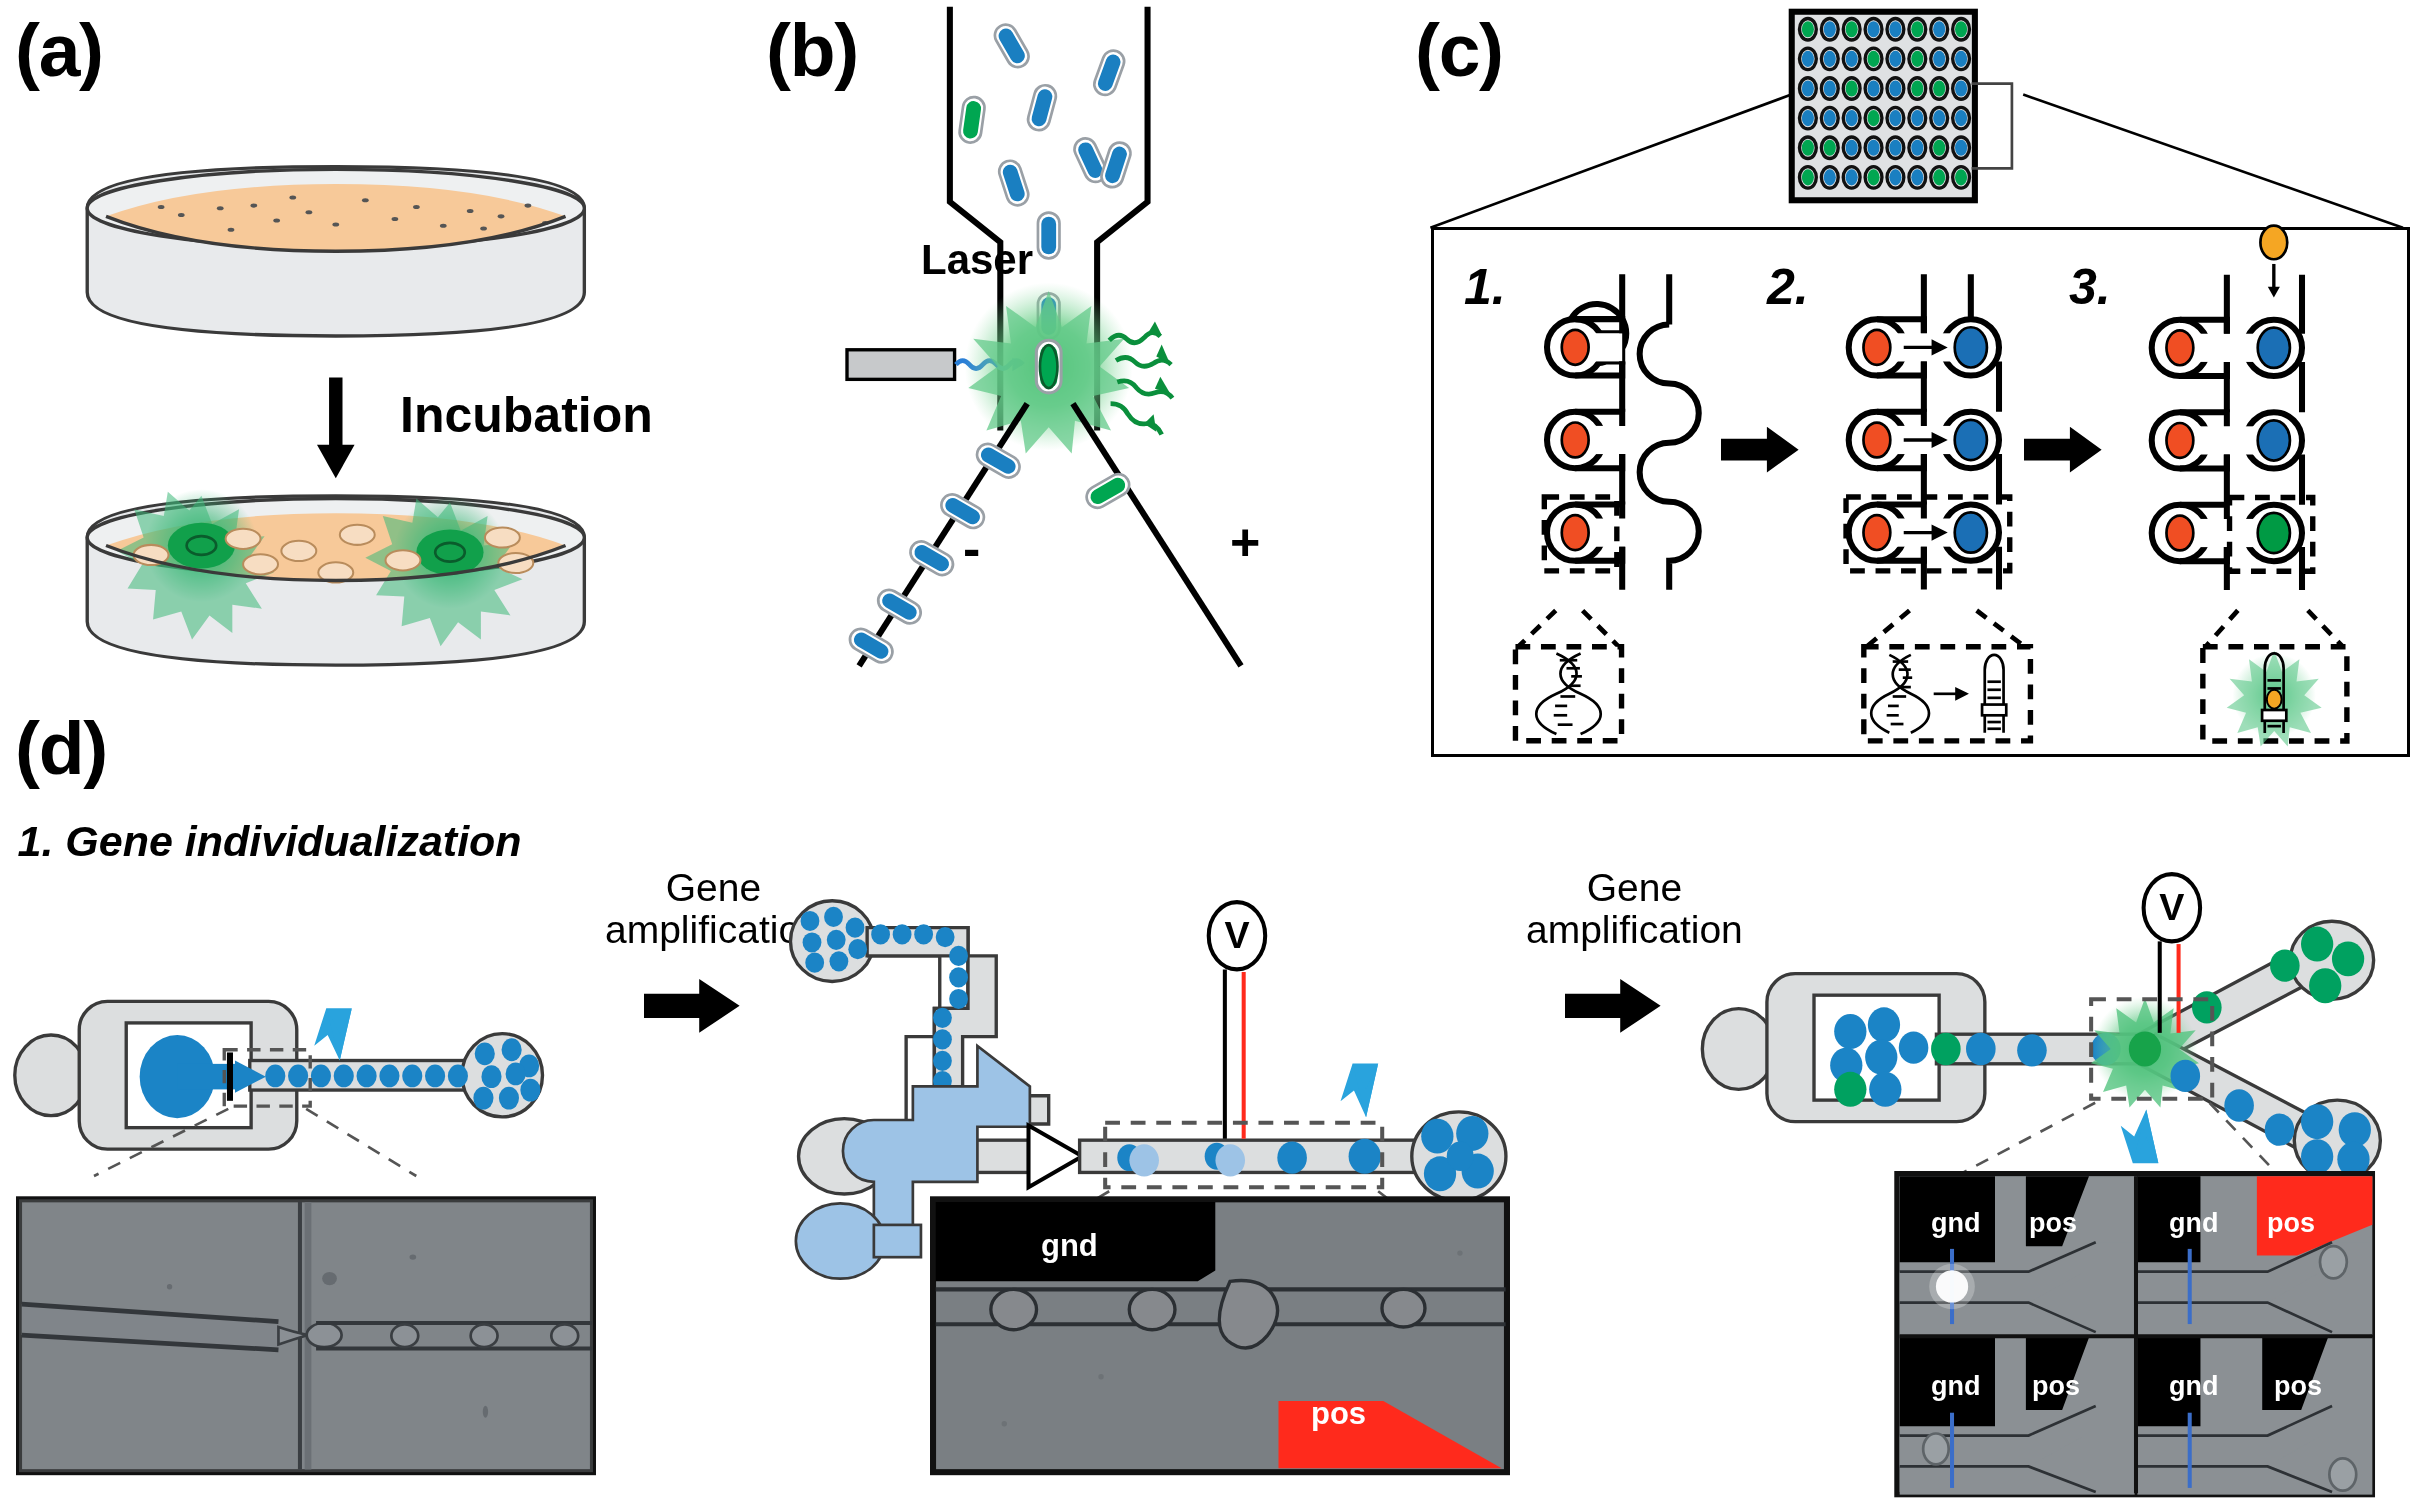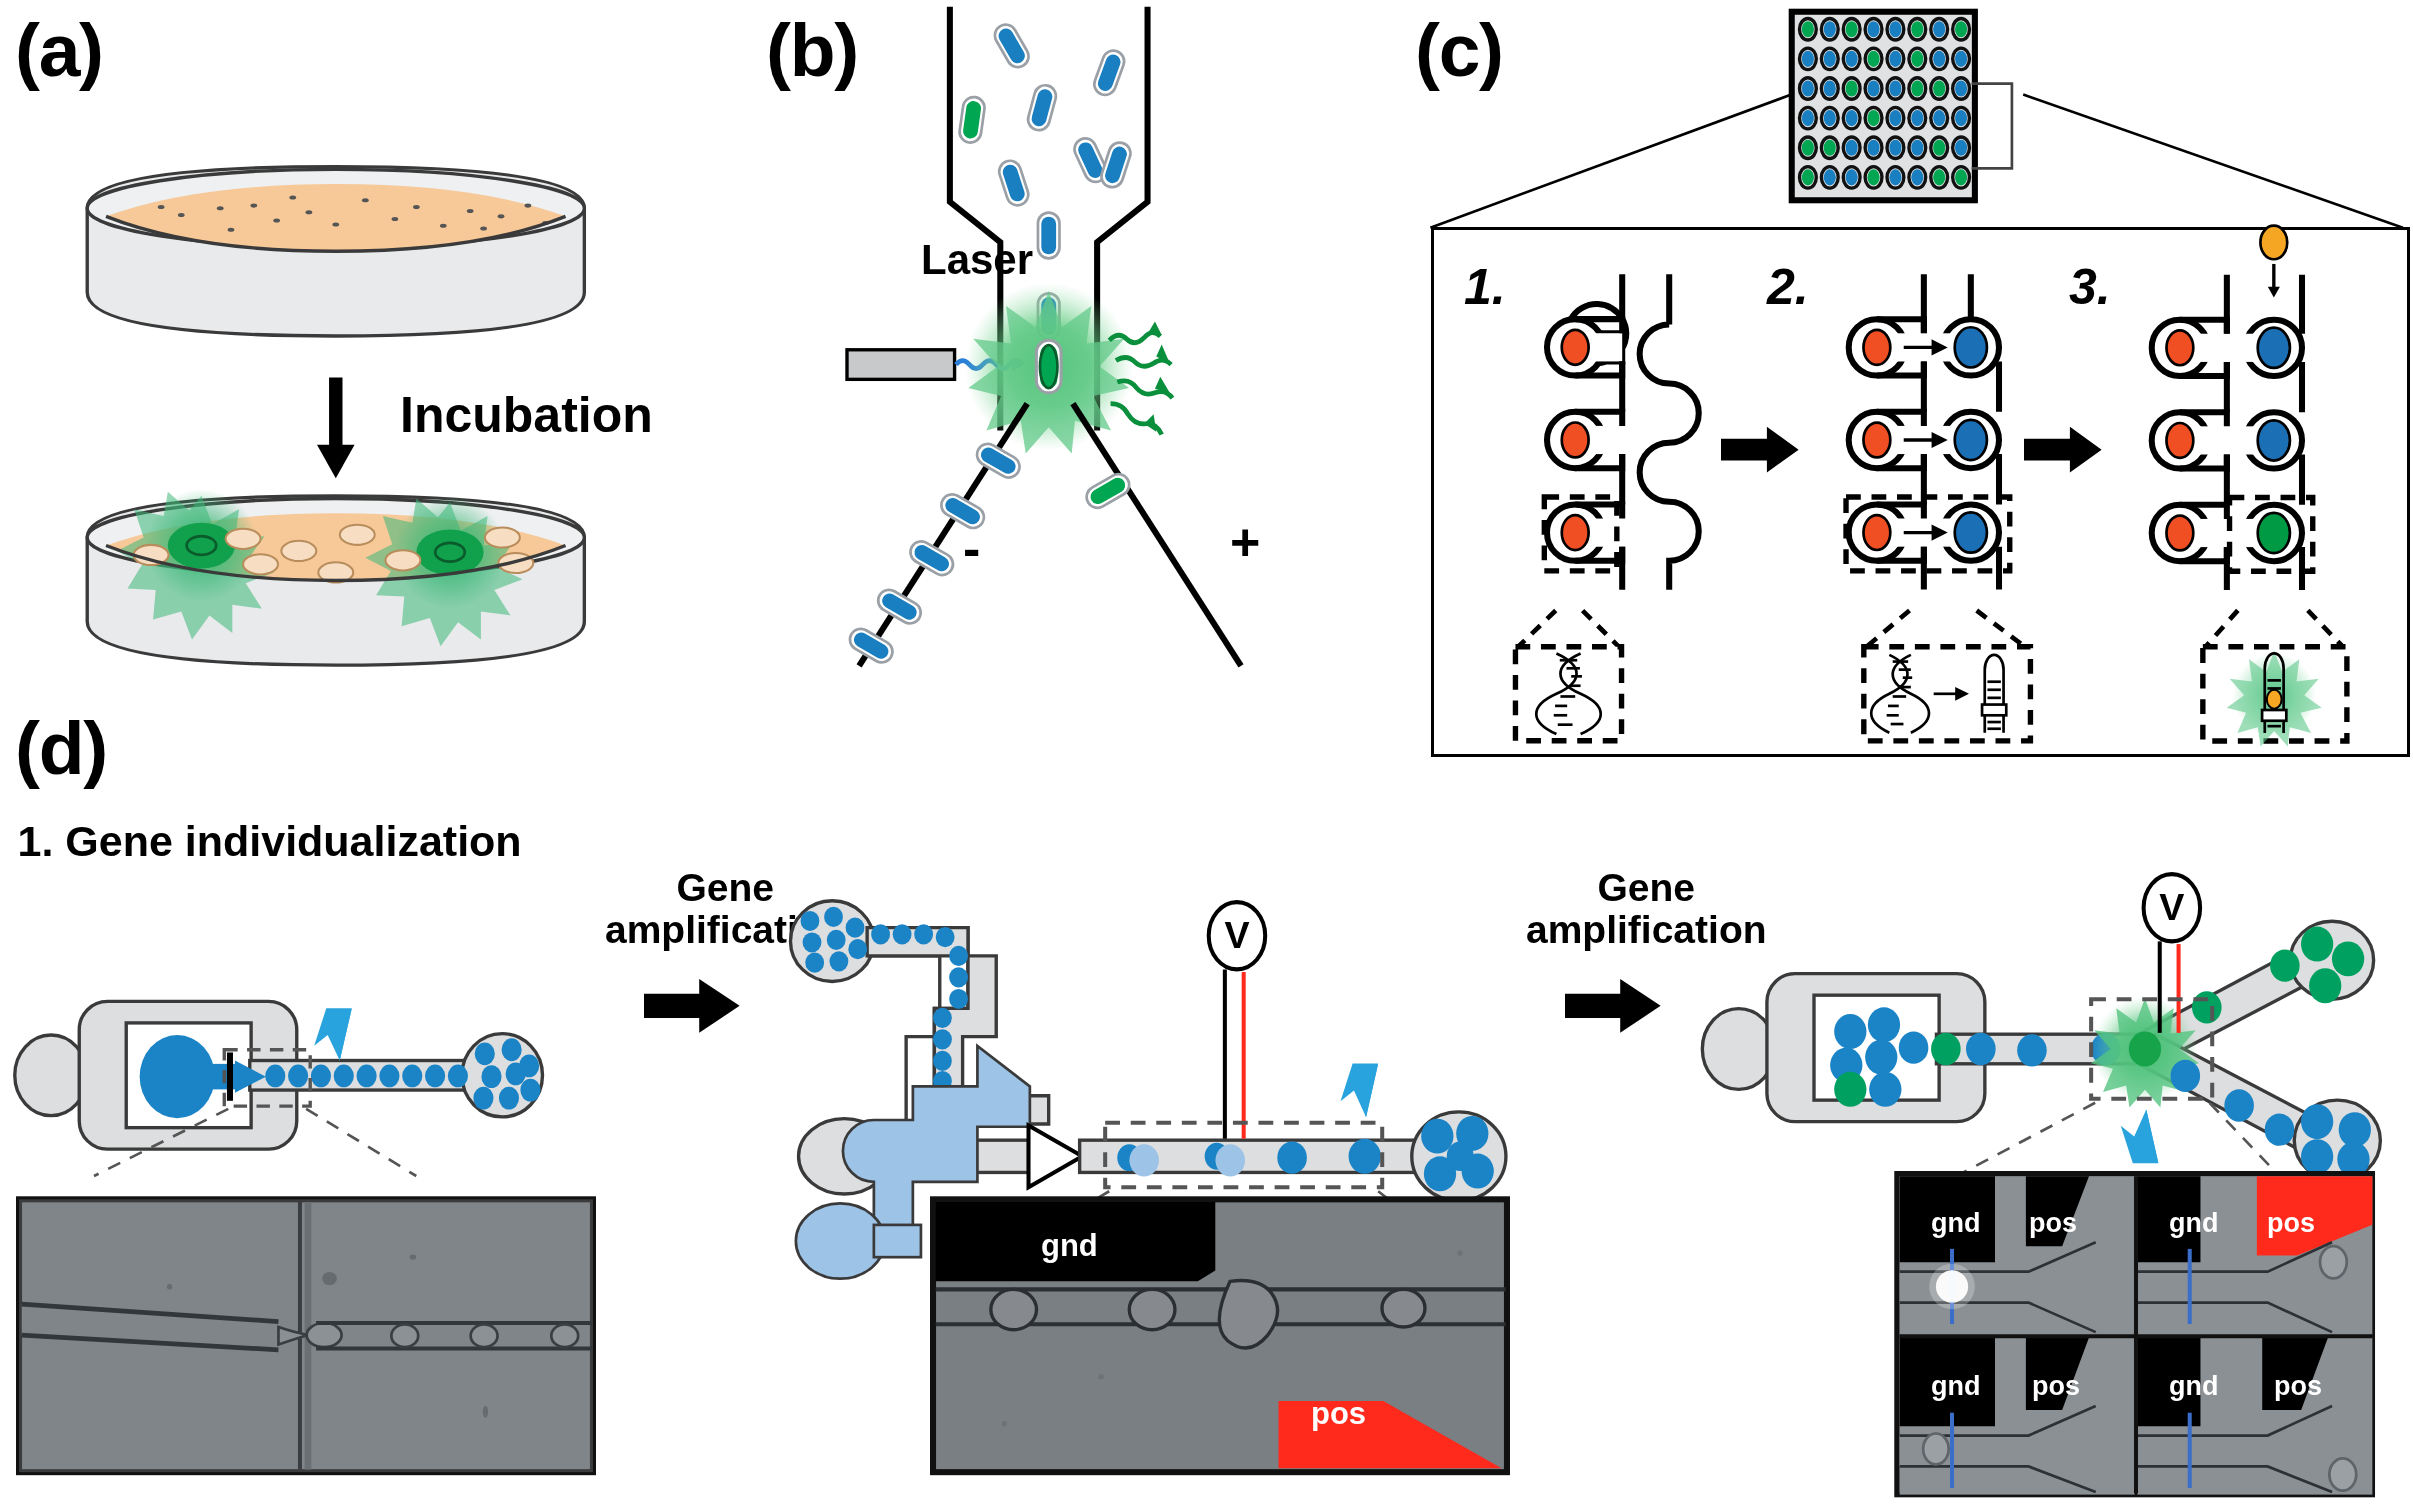--- a/index.html
+++ b/index.html
@@ -1,22 +1,22 @@
 <!DOCTYPE html>
 <html style="font-size:10.8px"><head>
 <meta charset="utf-8">
 <title>Directed evolution workflow figure</title>
 <style>
   html,body{margin:0;padding:0;background:#ffffff;}
   body{font-family:"Liberation Sans", sans-serif;color:#000;}
   #fig{position:relative;width:2413px;height:1507px;background:#fff;overflow:hidden;}
   .abs{position:absolute;}
   .panel-letter{font-weight:bold;font-size:75px;line-height:1;letter-spacing:-1.3px;}
-  .step-title{font-weight:bold;font-size:43px;line-height:1;white-space:nowrap;}
-  .arrow-label{font-weight:bold;font-size:39px;line-height:1.08;text-align:center;white-space:nowrap;}
+  .step-title{font-weight:bold;font-size:43px;line-height:1;white-space:nowrap;font-style:italic;}
+  .arrow-label{font-weight:normal;font-size:39px;line-height:1.08;text-align:center;white-space:nowrap;}
   .small-label{font-weight:bold;font-size:35px;line-height:1;}
   .num-label{font-weight:bold;font-size:50px;line-height:1;font-style:italic;}
   .micro-tag{font-weight:bold;font-size:27px;color:#fff;line-height:1;}
   svg{display:block;overflow:visible;}
 </style>
 </head>
 <body>
 
 <div id="fig">
 

